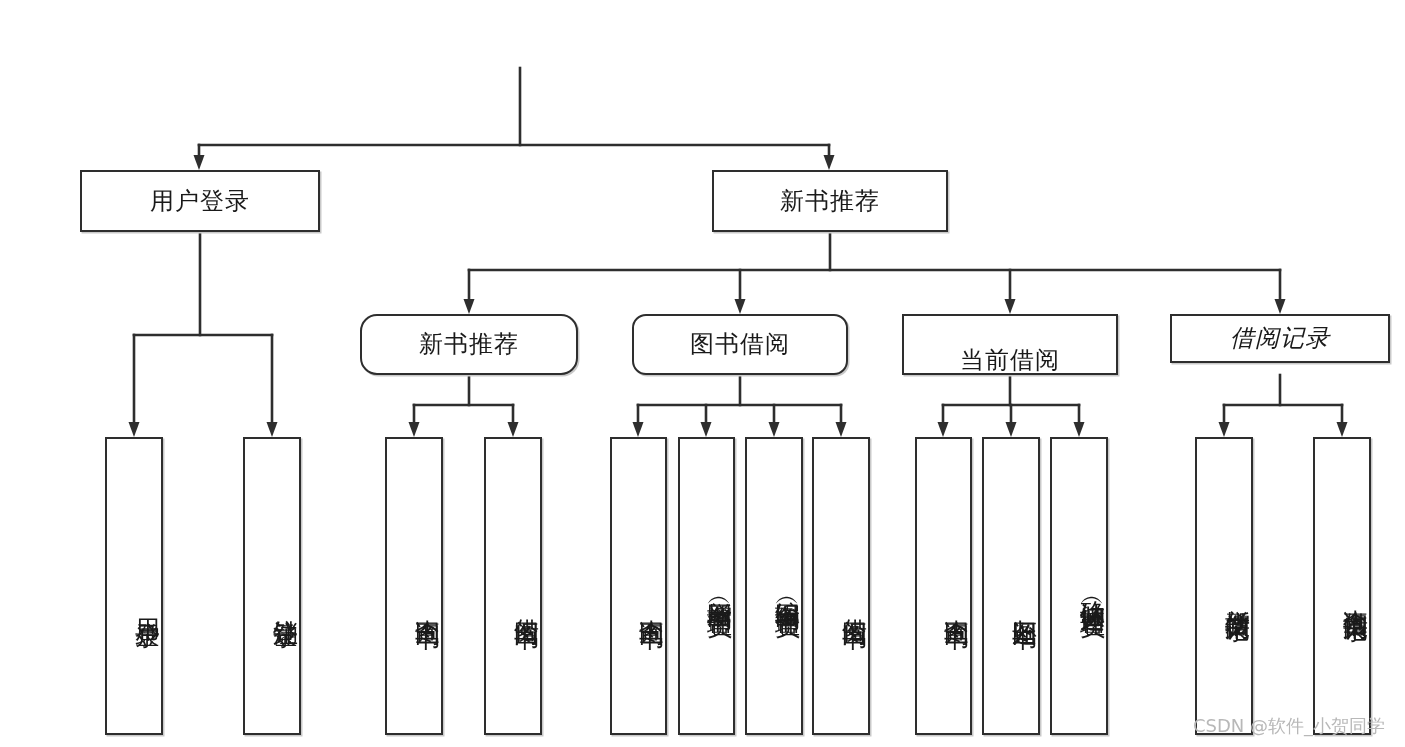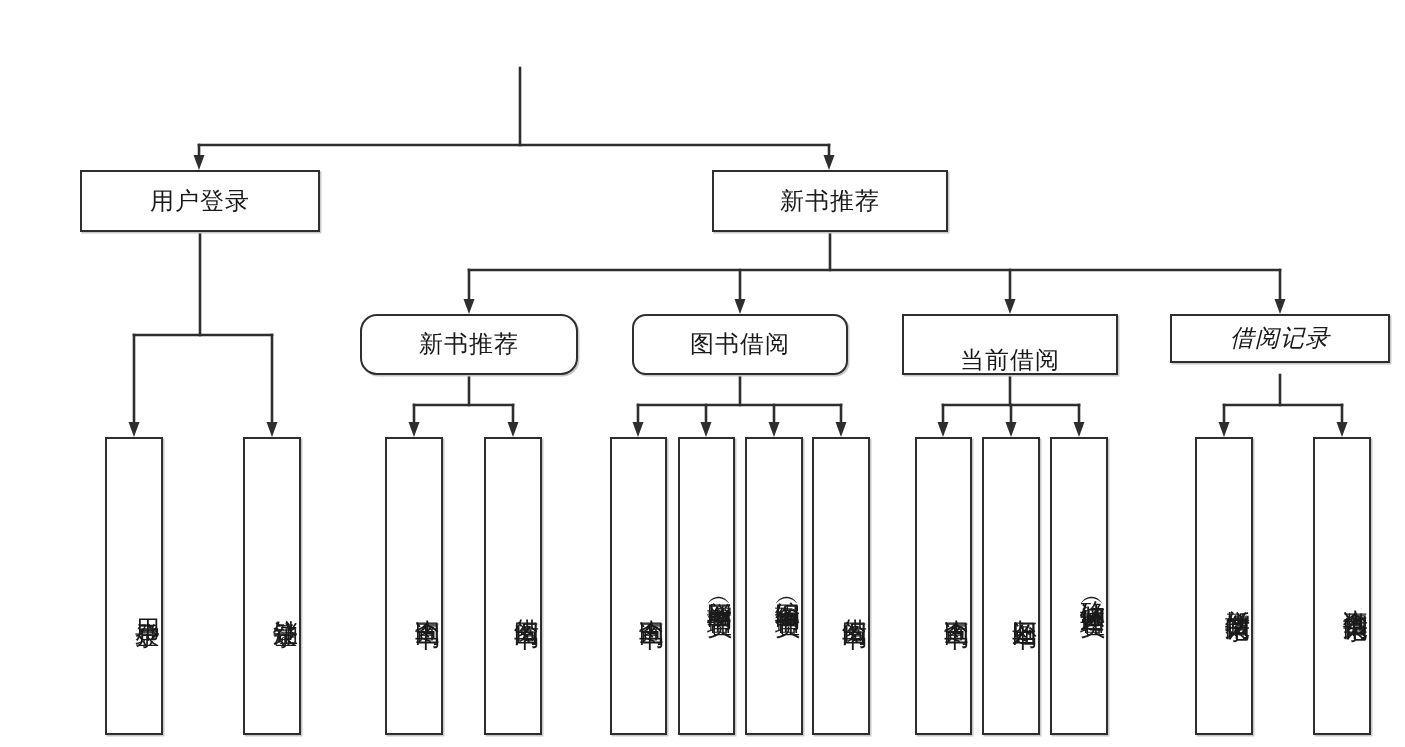--- a/index.html
+++ b/index.html
@@ -189,14 +189,15 @@
         <span class="node-label">确认归还（管理员）</span>
       </div>
       <div class="node vert pad-small" style="left: 1195px; top: 437px; width: 58px; height: 298px;">
         <span class="node-label">新增借阅记录</span>
       </div>
       <div class="node vert pad-small" style="left: 1313px; top: 437px; width: 58px; height: 298px;">
         <span class="node-label">查询借阅记录</span>
       </div>
     </div>
 
+  <div id="watermark">CSDN @软件_小贺同学</div>
 
 </div>
 
 </body></html>

